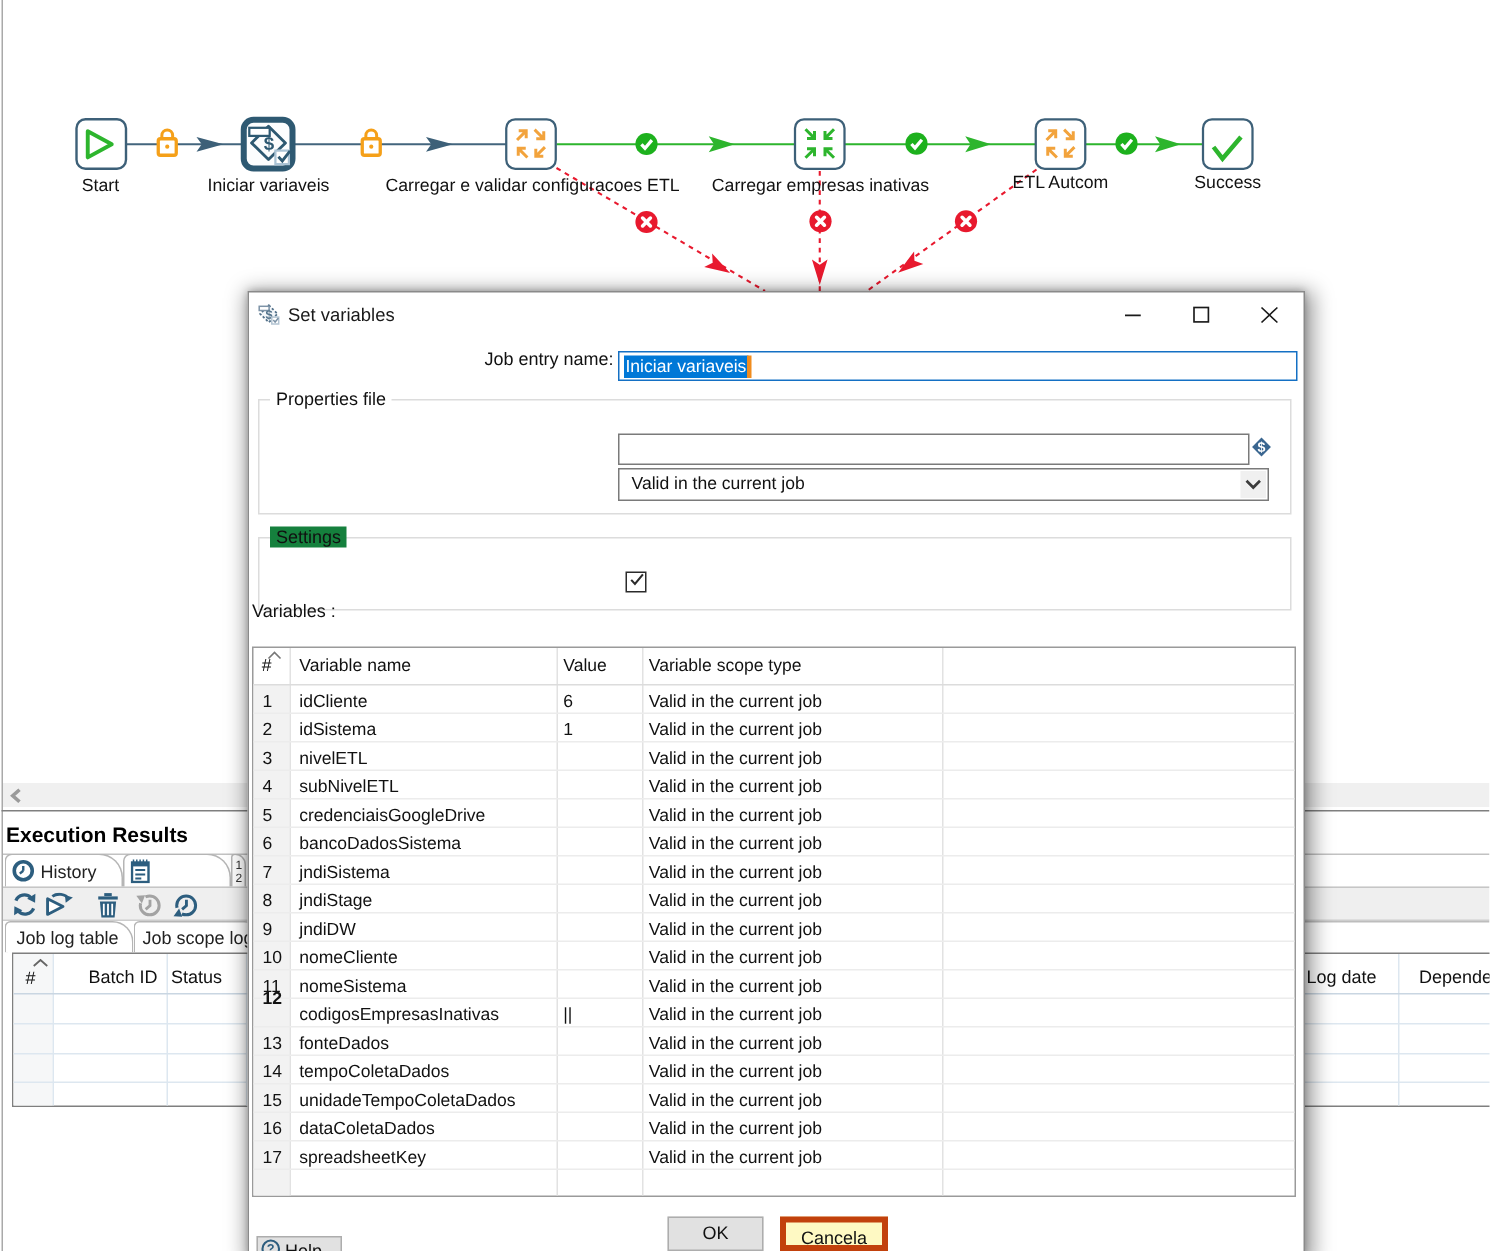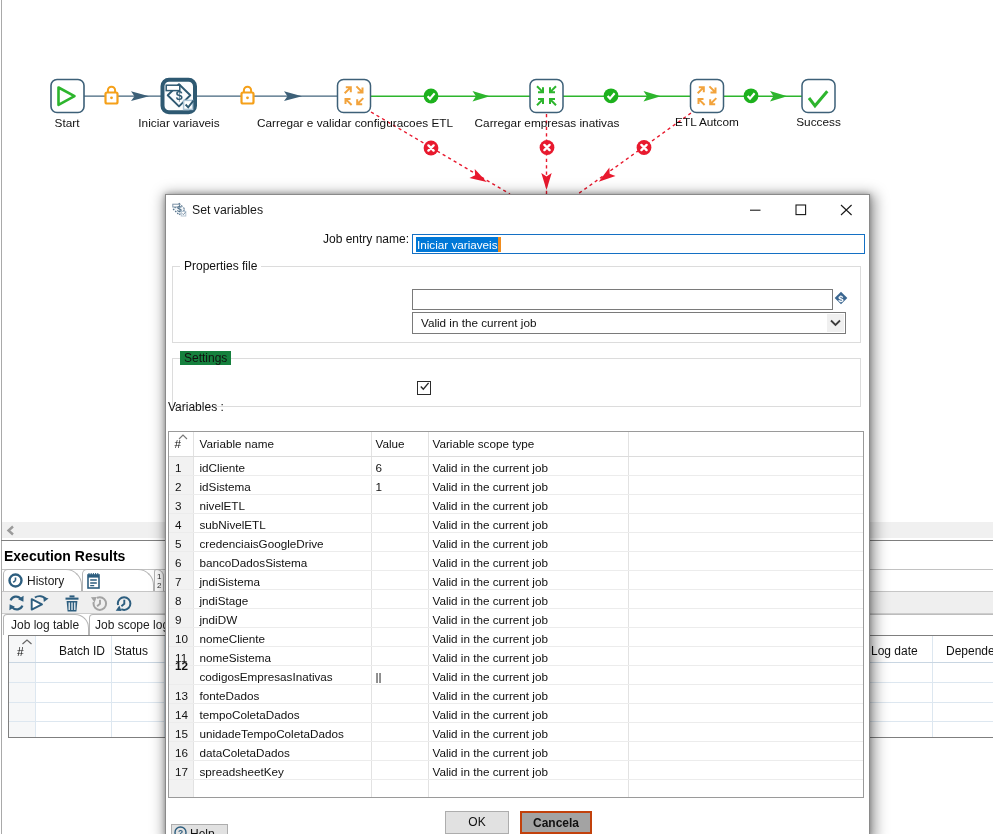--- a/index.html
+++ b/index.html
@@ -357,21 +357,21 @@
       <div class="lbl" style="left:6.5px;top:313.5px;">16</div>
       <div class="lbl" style="left:31px;top:313.5px;">dataColetaDados</div>
       <div class="lbl" style="left:264px;top:313.5px;">Valid in the current job</div>
       <div class="abs" style="left:0;top:347px;width:694px;height:1px;background:#ececec;"></div>
       <div class="lbl" style="left:6.5px;top:332.5px;">17</div>
       <div class="lbl" style="left:31px;top:332.5px;">spreadsheetKey</div>
       <div class="lbl" style="left:264px;top:332.5px;">Valid in the current job</div>
     </div>
 
   <div class="abs" style="left:279px;top:616px;width:64px;height:23px;background:#e1e1e1;border:1px solid #adadad;box-sizing:border-box;text-align:center;font-size:12px;line-height:21px;">OK</div>
-  <div class="abs" style="left:354px;top:616px;width:72px;height:23px;background:#a3a3a3;border:2px solid #c2410c;box-sizing:border-box;text-align:center;font-size:12px;line-height:21px;font-weight:bold;">Cancela</div>
+  <div class="abs" style="left:354px;top:616px;width:72px;height:23px;background:#fef9c3;border:4px solid #c2410c;box-sizing:border-box;text-align:center;font-size:12px;line-height:21px;">Cancela</div>
   <div class="abs" style="left:5px;top:629px;width:57px;height:20px;background:#e1e1e1;border:1px solid #adadad;box-sizing:border-box;">
     <svg class="abs" style="left:2px;top:1px" width="13" height="13" viewBox="0 0 13 13">
       <circle cx="6.5" cy="6.5" r="5.5" fill="none" stroke="#2d5e7f" stroke-width="1.4"></circle>
       <text x="6.5" y="9.6" font-size="8.5" font-weight="bold" fill="#2d5e7f" text-anchor="middle" font-family="Liberation Sans,sans-serif">?</text>
     </svg>
     <div class="lbl" style="left:18px;top:2px;">Help</div>
   </div>
 </div>
 
 </body></html>

